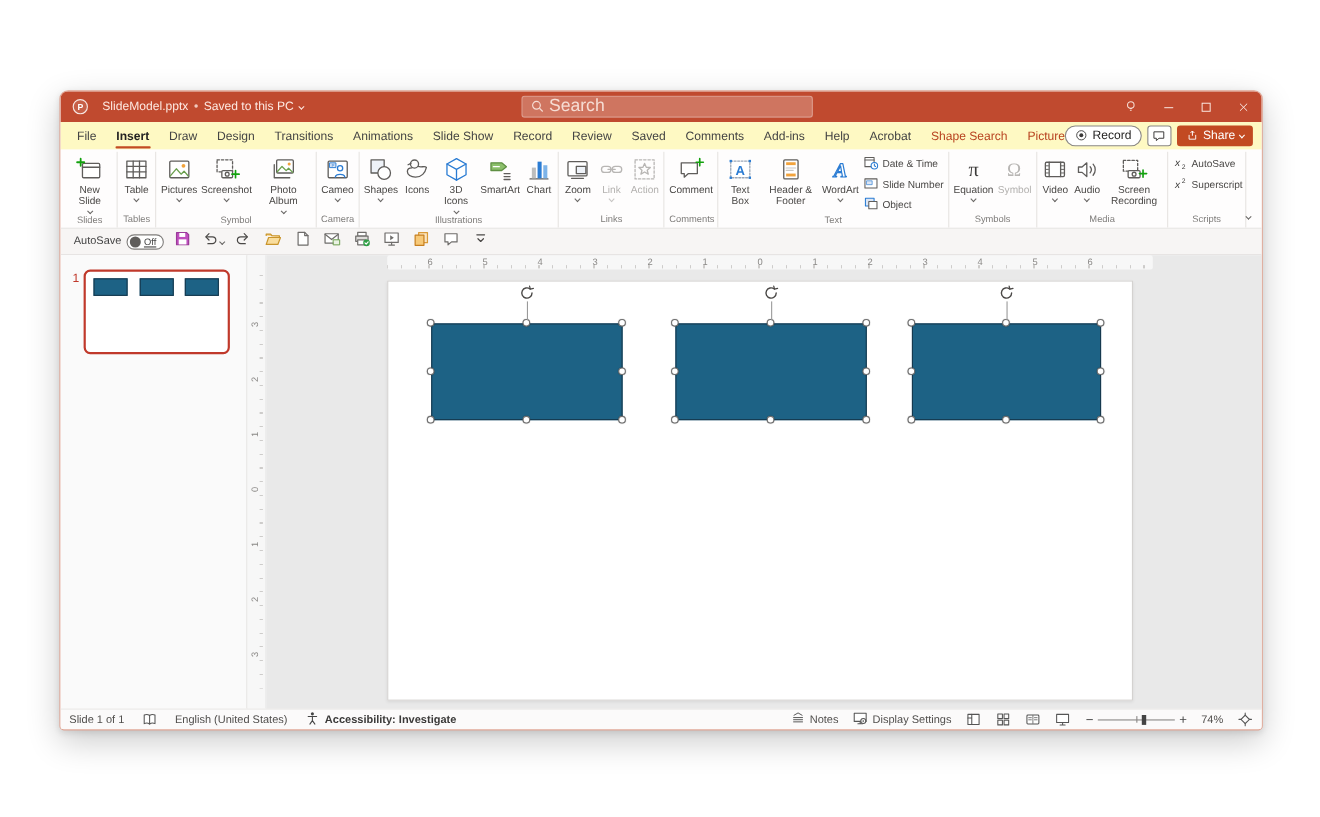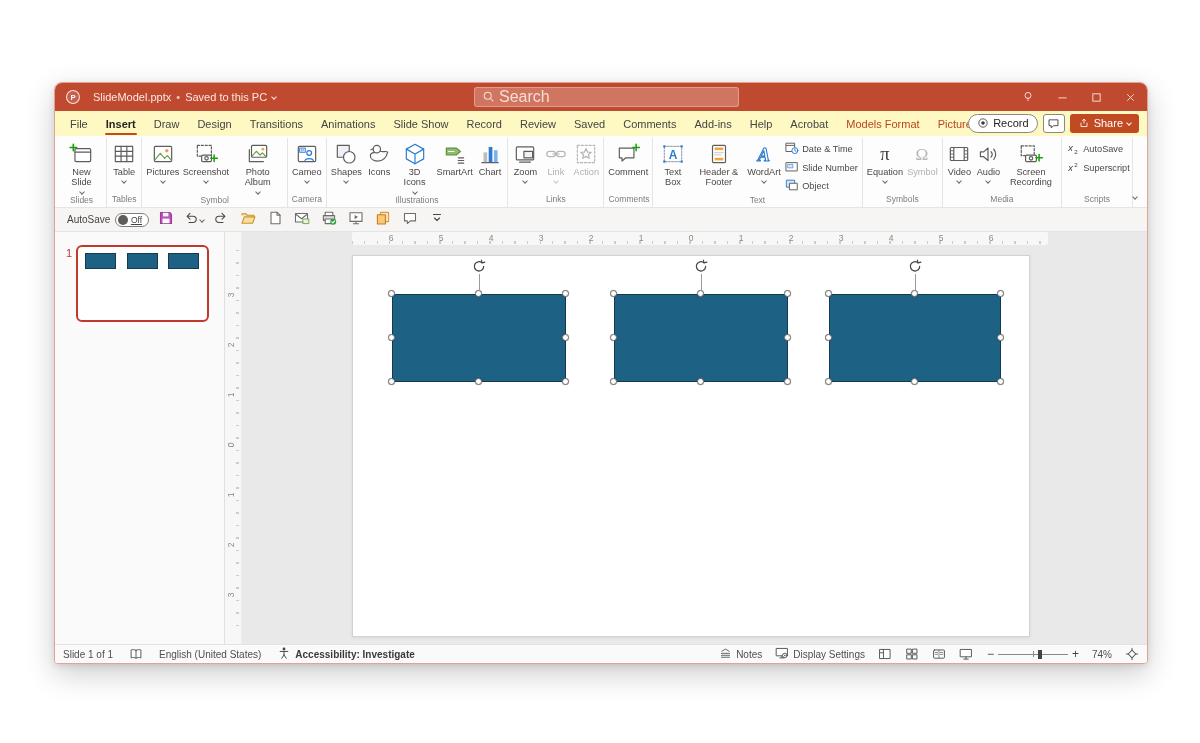--- a/index.html
+++ b/index.html
@@ -173,21 +173,21 @@
           <span class="tab">Transitions</span>
           <span class="tab">Animations</span>
           <span class="tab">Slide Show</span>
           <span class="tab">Record</span>
           <span class="tab">Review</span>
           <span class="tab">Saved</span>
           <span class="tab">Comments</span>
           <span class="tab">Add-ins</span>
           <span class="tab">Help</span>
           <span class="tab">Acrobat</span>
-          <span class="tab contextual">Models Format</span>
+          <span class="tab contextual">Shape Search</span>
           <span class="tab contextual">Picture Format</span>
         </div>
       <div class="tab-actions">
         <span class="record-pill">
           <svg width="12" height="12" viewBox="0 0 16 16">
               <circle cx="8" cy="8" r="5.6" stroke="#3b3a39" fill="none" stroke-width="1.1"></circle>
               <circle cx="8" cy="8" r="2.4" fill="#3b3a39"></circle>
             </svg>
           <span>Record</span>
         </span>

